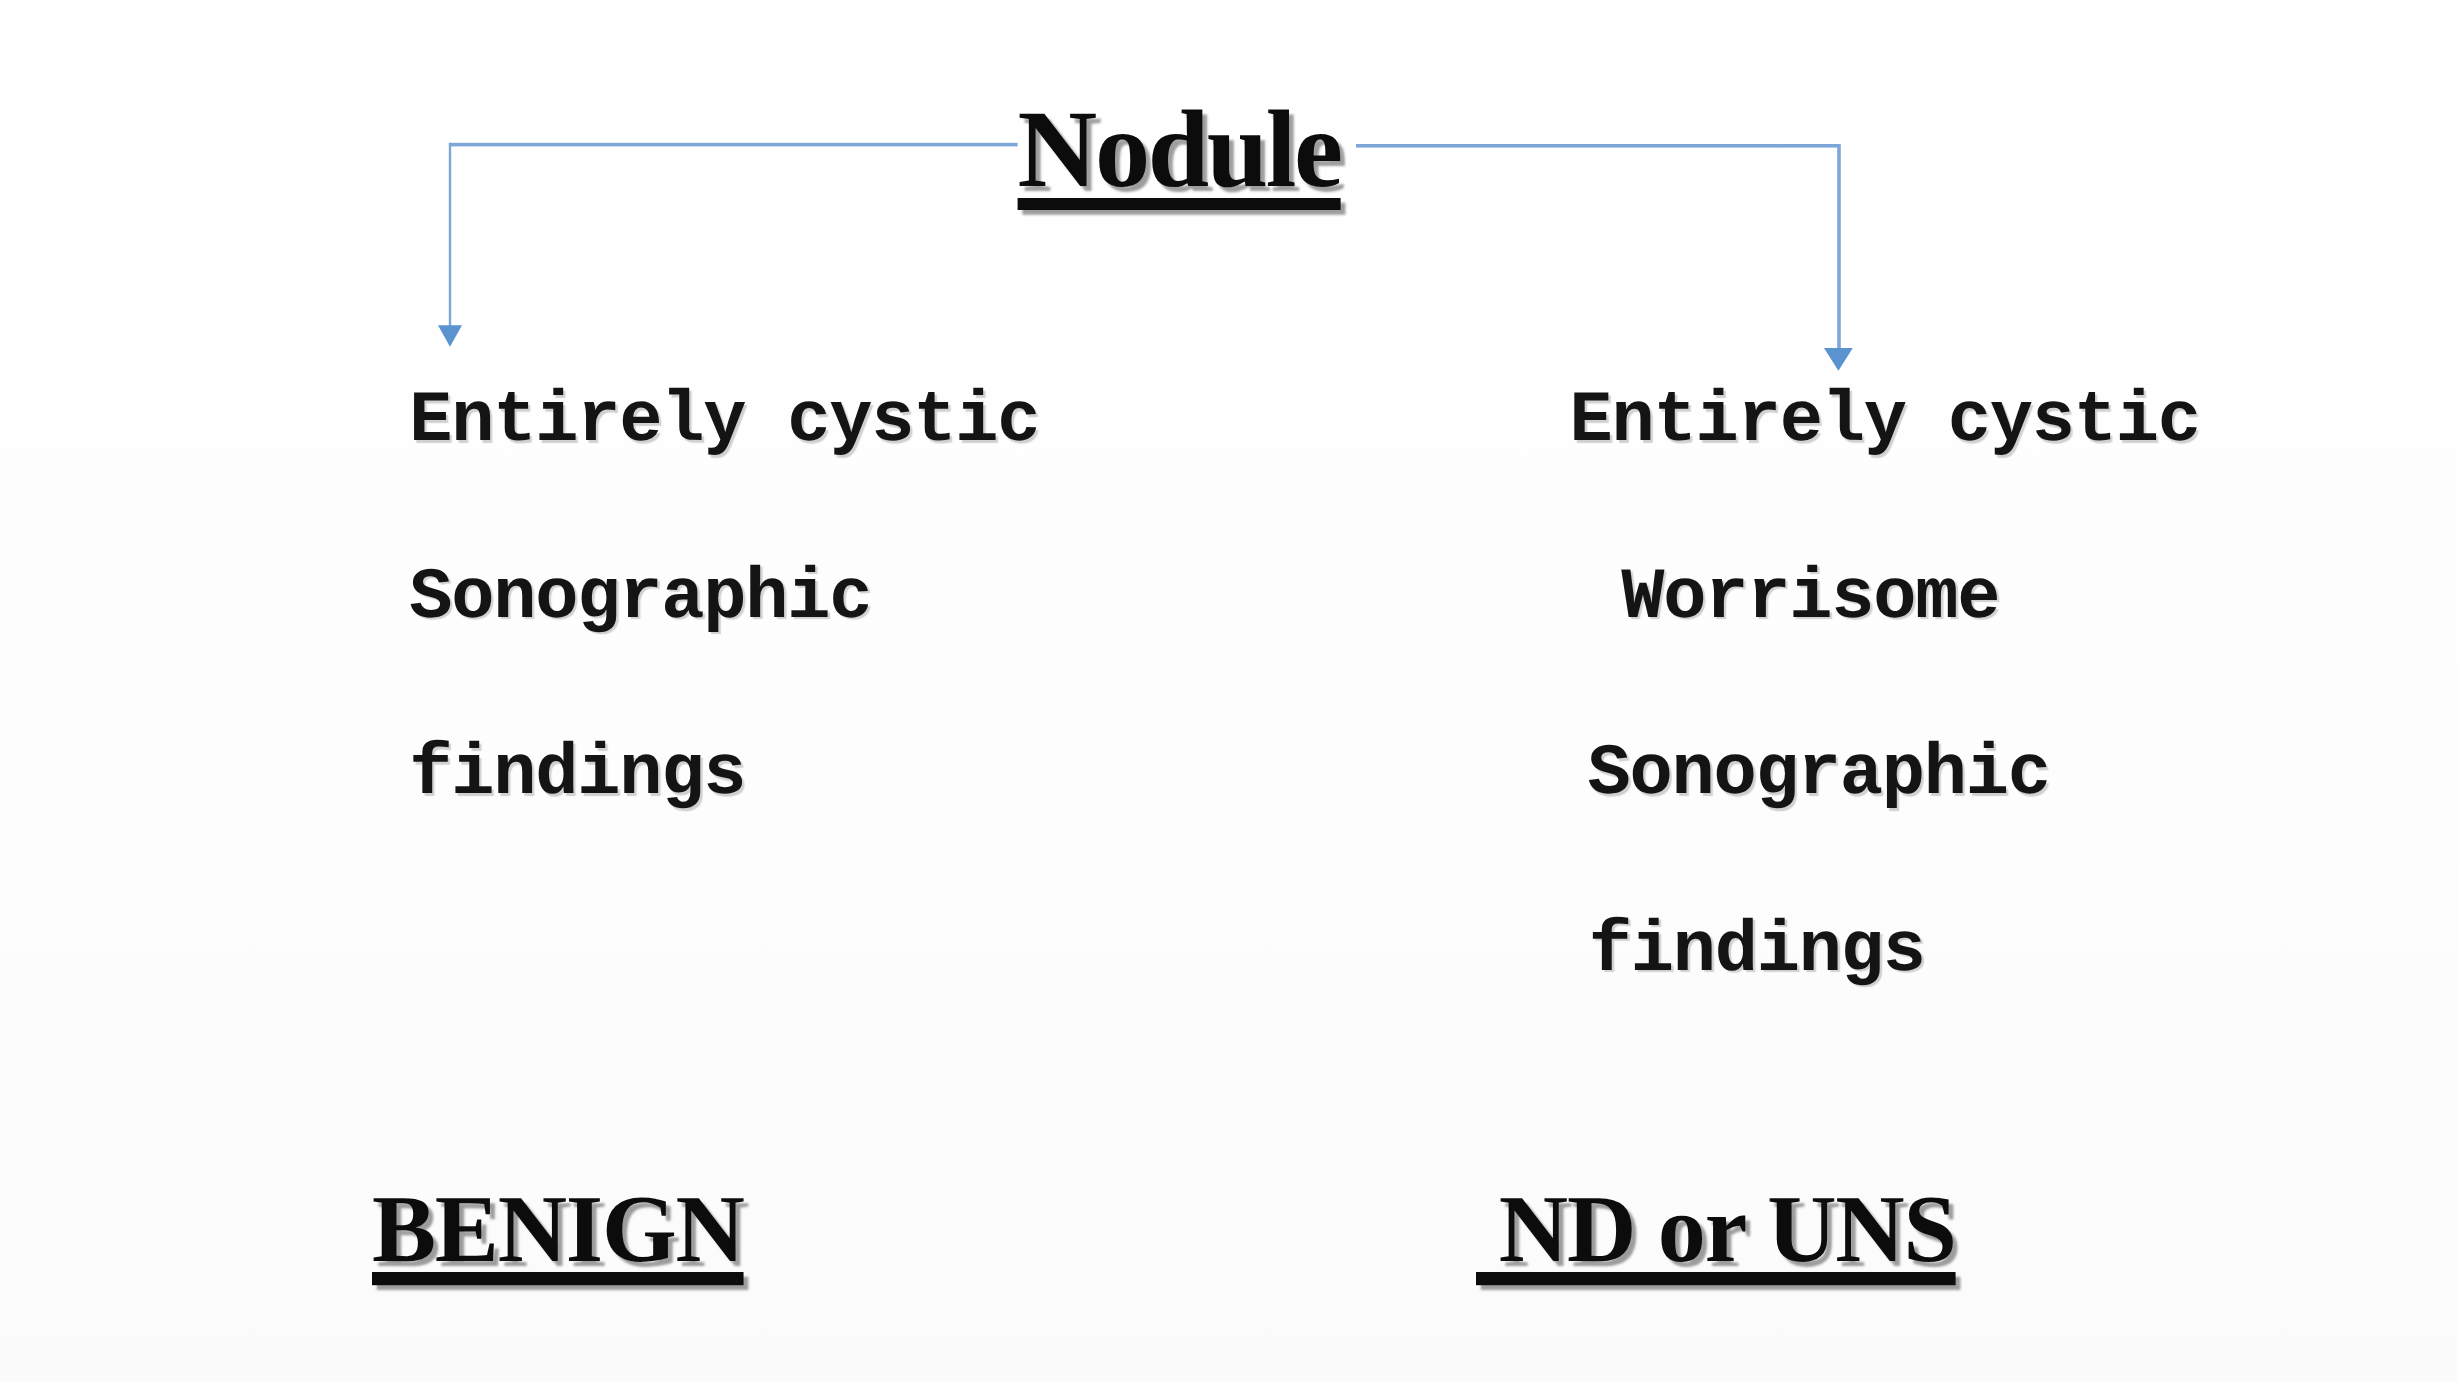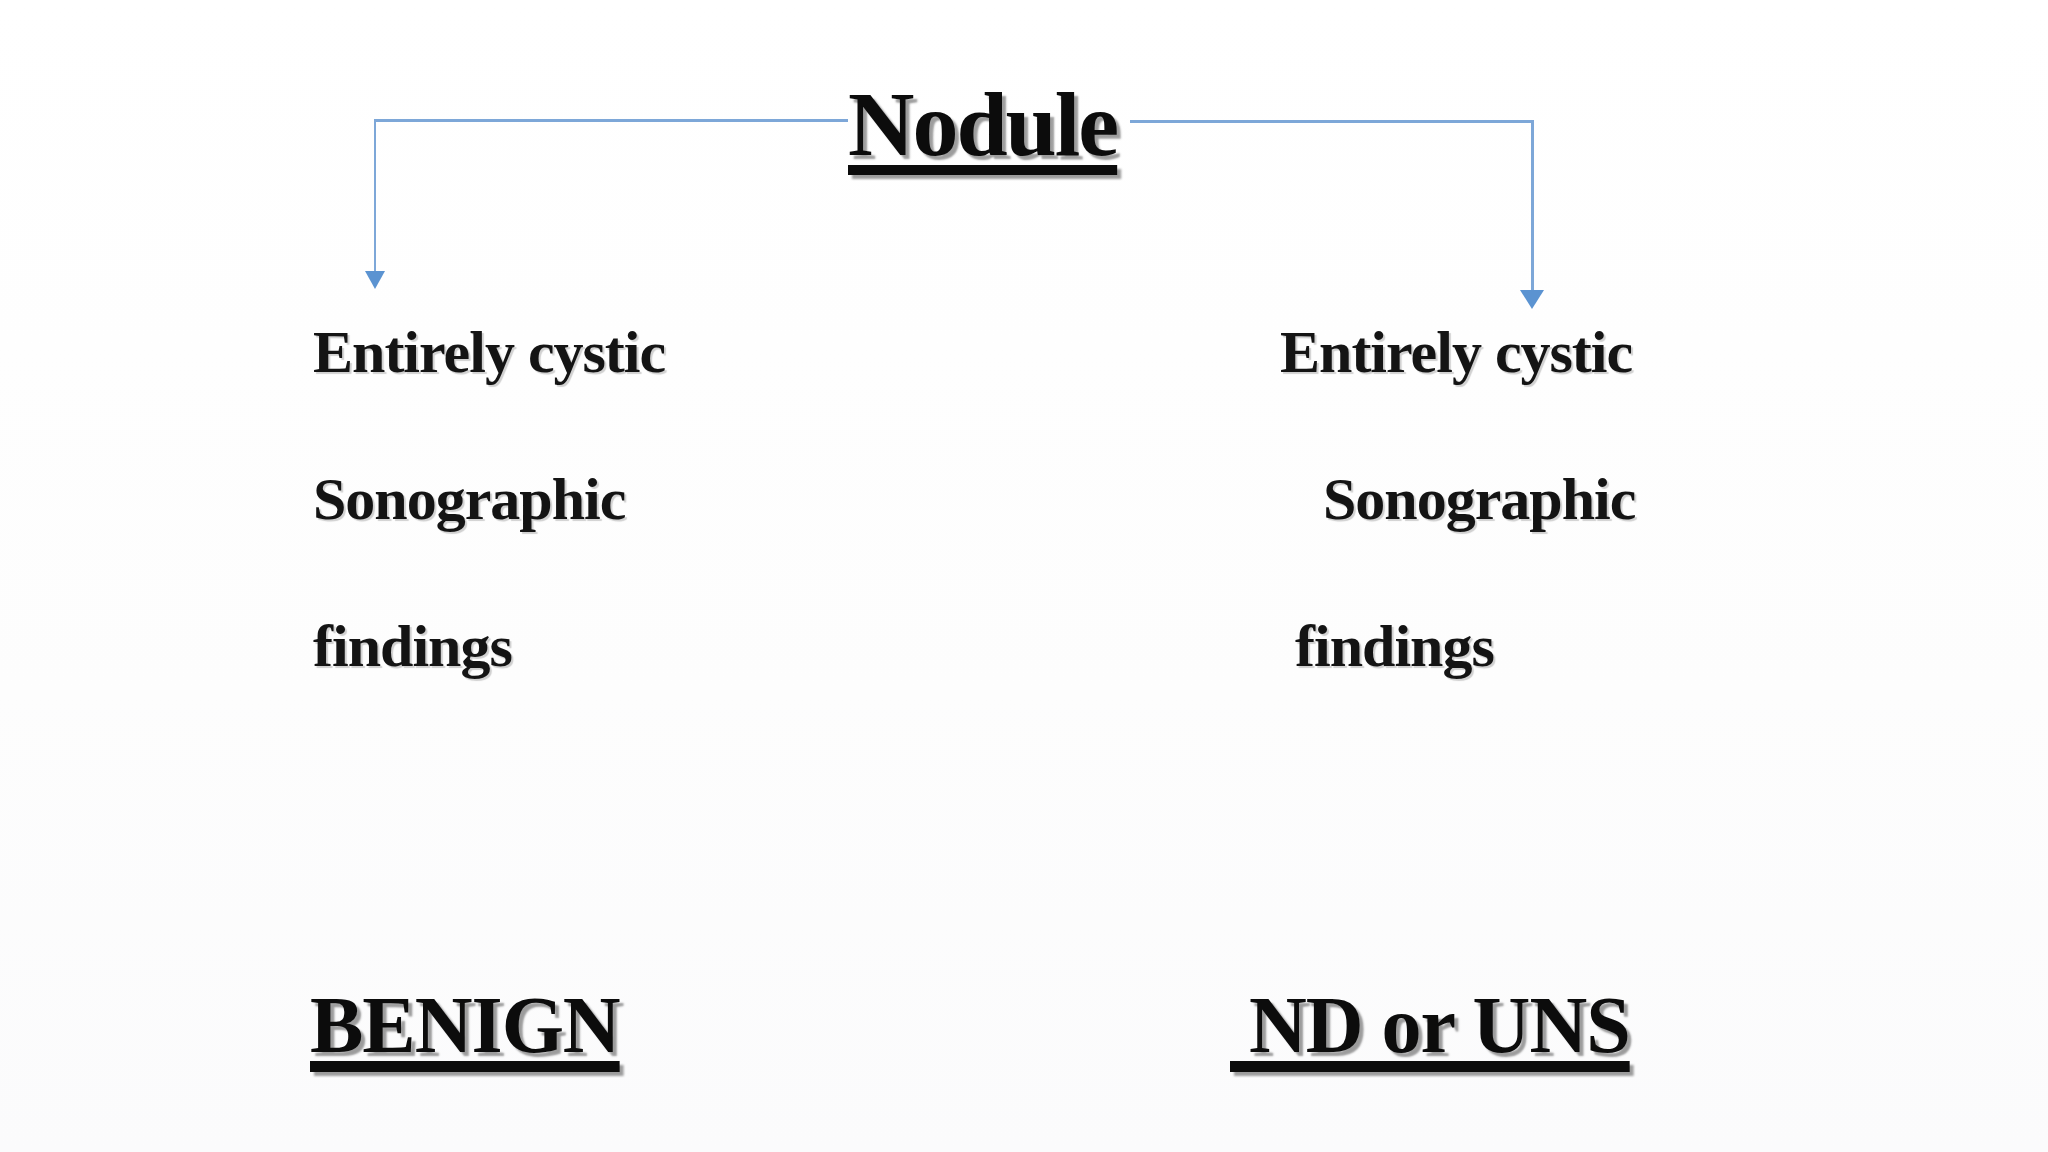--- a/index.html
+++ b/index.html
@@ -63,28 +63,29 @@
     left: 1520px; top: 290px;
     border-left: 12px solid transparent;
     border-right: 12px solid transparent;
     border-top: 19px solid var(--arrow-color, #5b93d1);
   }
 
   
   .criteria-col {
     position: absolute;
     top: 279px;
-    font-family: Liberation Serif, serif;
+    font-family: Liberation Mono, monospace;
     font-weight: bold;
     font-size: 60px;
     line-height: 147px;
     letter-spacing: -1px;
     color: #141414;
     text-shadow: 2px 2px 1px rgba(0,0,0,0.18);
     white-space: nowrap;
+    margin-left: 28px;
   }
   .col-left  { left: 313px; }
   .col-right { left: 1280px; }
   .criteria-line { display: block; }
   .col-right .criteria-line:nth-child(2) { margin-left: 43px; }
   .col-right .criteria-line:nth-child(3) { margin-left: 15px; }
   .col-right .criteria-line:nth-child(4) { margin-left: 16px; }
 
   
   .result-label {
@@ -125,20 +126,21 @@
   </div>
 
   <div class="criteria-col col-left">
     <span class="criteria-line">Entirely cystic</span>
     <span class="criteria-line">Sonographic</span>
     <span class="criteria-line">findings</span>
   </div>
 
   <div class="criteria-col col-right">
     <span class="criteria-line">Entirely cystic</span>
+    <span class="criteria-line">Worrisome</span>
     <span class="criteria-line">Sonographic</span>
     <span class="criteria-line">findings</span>
   </div>
 
   <div class="result-label result-left">BENIGN</div>
 
   <div class="result-label result-right"> ND or UNS</div>
 
 </div>
 

